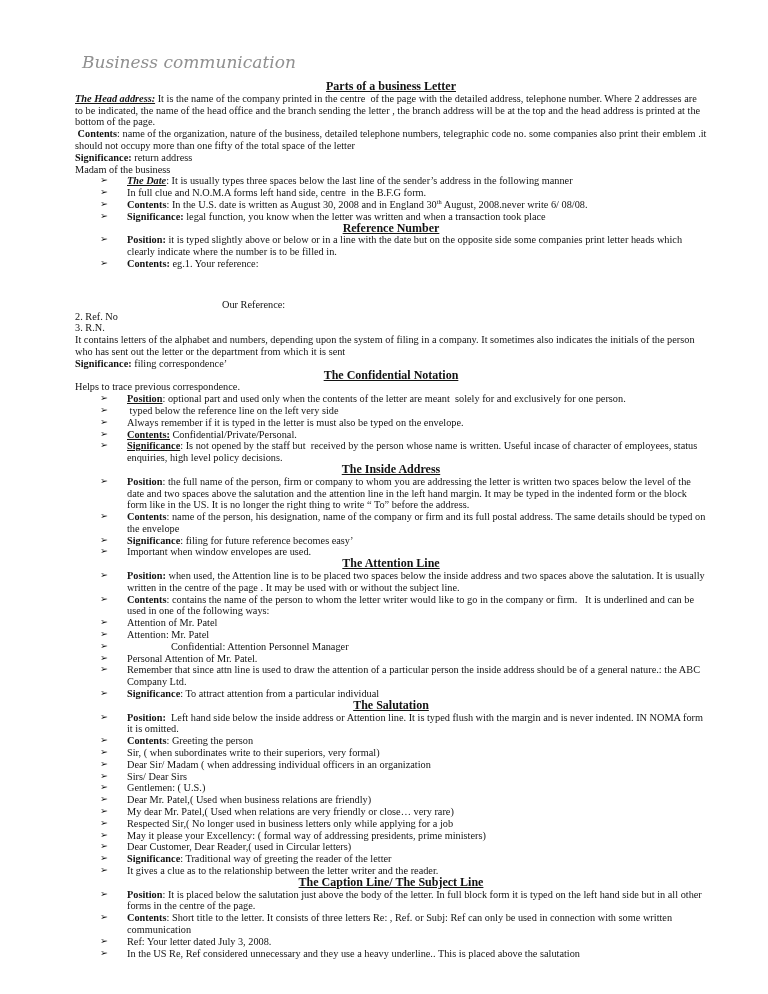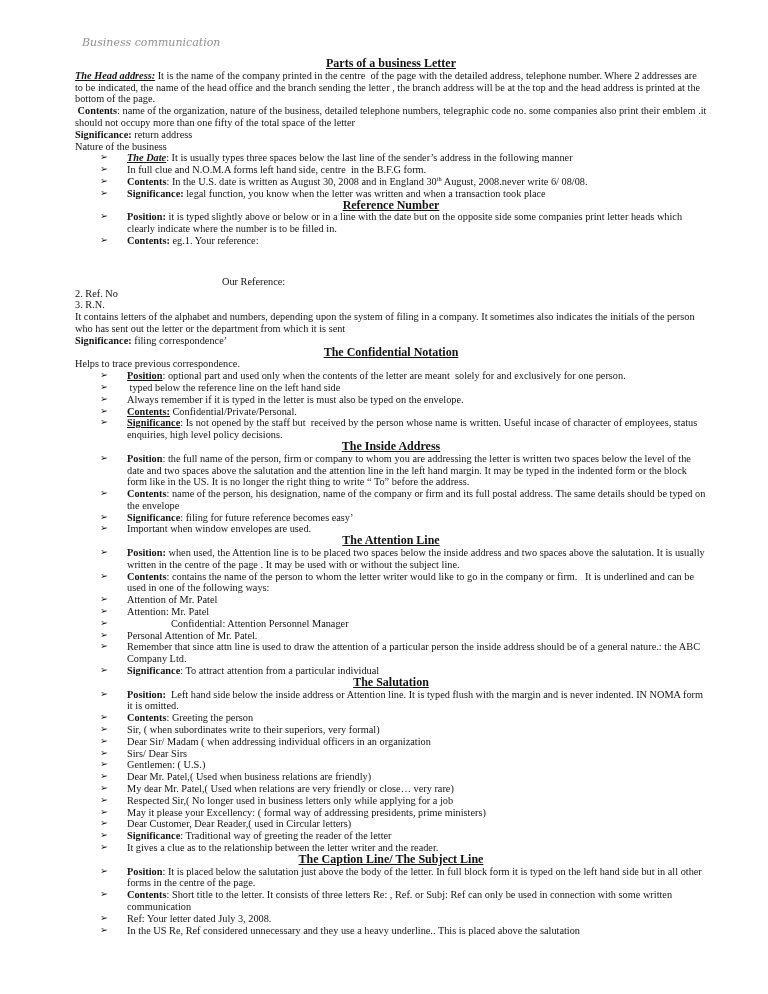--- a/index.html
+++ b/index.html
@@ -11,22 +11,22 @@
     overflow:hidden;
   }
   .page { padding:36px 61px 0 75px; }
 
   
   .hdr {
     display:flex; justify-content:space-between; align-items:baseline;
     font-family:"DejaVu Serif", serif;
     font-style:italic;
     color:#909090;
-    font-size:11px;
-    margin:0 84px 9px 7px;
+    font-size:17px;
+    margin:16px 84px 9px 7px;
   }
 
   
   .doc { font-size:10.3px; line-height:11.8px; }
   .blk { margin:0; }
   .blk-heading { text-align:center; font-weight:bold; font-size:12px; }
   .blk-para { }
   .blk-indent { padding-left:147px;margin-top:29px; }
   .blk-bullet { display:flex; padding-left:25px; }
   .blk-bullet .arrow {
@@ -49,21 +49,21 @@
 
 <div class="page">
   <div class="hdr">
     <span>Business communication</span>
   </div>
   <div class="doc">
       <div class="blk blk-heading"><span class="content"><span class="seg st-b st-u">Parts of a business Letter</span></span></div>
       <div class="blk blk-para"><span class="content"><span class="seg st-b st-i st-u">The Head address:</span><span class="seg "> It is the name of the company printed in the centre  of the page with the detailed address, telephone number. Where 2 addresses are to be indicated, the name of the head office and the branch sending the letter , the branch address will be at the top and the head address is printed at the bottom of the page.</span></span></div>
       <div class="blk blk-para"><span class="content"><span class="seg "> </span><span class="seg st-b">Contents</span><span class="seg ">: name of the organization, nature of the business, detailed telephone numbers, telegraphic code no. some companies also print their emblem .it should not occupy more than one fifty of the total space of the letter</span></span></div>
       <div class="blk blk-para"><span class="content"><span class="seg st-b">Significance:</span><span class="seg "> return address</span></span></div>
-      <div class="blk blk-para"><span class="content"><span class="seg ">Nature of the business</span></span></div>
+      <div class="blk blk-para"><span class="content"><span class="seg ">Madam of the business</span></span></div>
       <div class="blk blk-bullet">
         <span class="arrow">➢</span>
         <span class="content"><span class="seg st-b st-i st-u">The Date</span><span class="seg ">: It is usually types three spaces below the last line of the sender’s address in the following manner</span></span>
       </div>
       <div class="blk blk-bullet">
         <span class="arrow">➢</span>
         <span class="content"><span class="seg ">In full clue and N.O.M.A forms left hand side, centre  in the B.F.G form.</span></span>
       </div>
       <div class="blk blk-bullet">
         <span class="arrow">➢</span>
@@ -88,21 +88,21 @@
       <div class="blk blk-para"><span class="content"><span class="seg ">It contains letters of the alphabet and numbers, depending upon the system of filing in a company. It sometimes also indicates the initials of the person who has sent out the letter or the department from which it is sent</span></span></div>
       <div class="blk blk-para"><span class="content"><span class="seg st-b">Significance:</span><span class="seg "> filing correspondence’</span></span></div>
       <div class="blk blk-heading"><span class="content"><span class="seg st-b st-u">The Confidential Notation</span></span></div>
       <div class="blk blk-para"><span class="content"><span class="seg ">Helps to trace previous correspondence.</span></span></div>
       <div class="blk blk-bullet">
         <span class="arrow">➢</span>
         <span class="content"><span class="seg st-b st-u">Position</span><span class="seg ">: optional part and used only when the contents of the letter are meant  solely for and exclusively for one person.</span></span>
       </div>
       <div class="blk blk-bullet">
         <span class="arrow">➢</span>
-        <span class="content"><span class="seg "> typed below the reference line on the left hand side</span></span>
+        <span class="content"><span class="seg "> typed below the reference line on the left very side</span></span>
       </div>
       <div class="blk blk-bullet">
         <span class="arrow">➢</span>
         <span class="content"><span class="seg ">Always remember if it is typed in the letter is must also be typed on the envelope.</span></span>
       </div>
       <div class="blk blk-bullet">
         <span class="arrow">➢</span>
         <span class="content"><span class="seg st-b st-u">Contents:</span><span class="seg "> Confidential/Private/Personal.</span></span>
       </div>
       <div class="blk blk-bullet">

